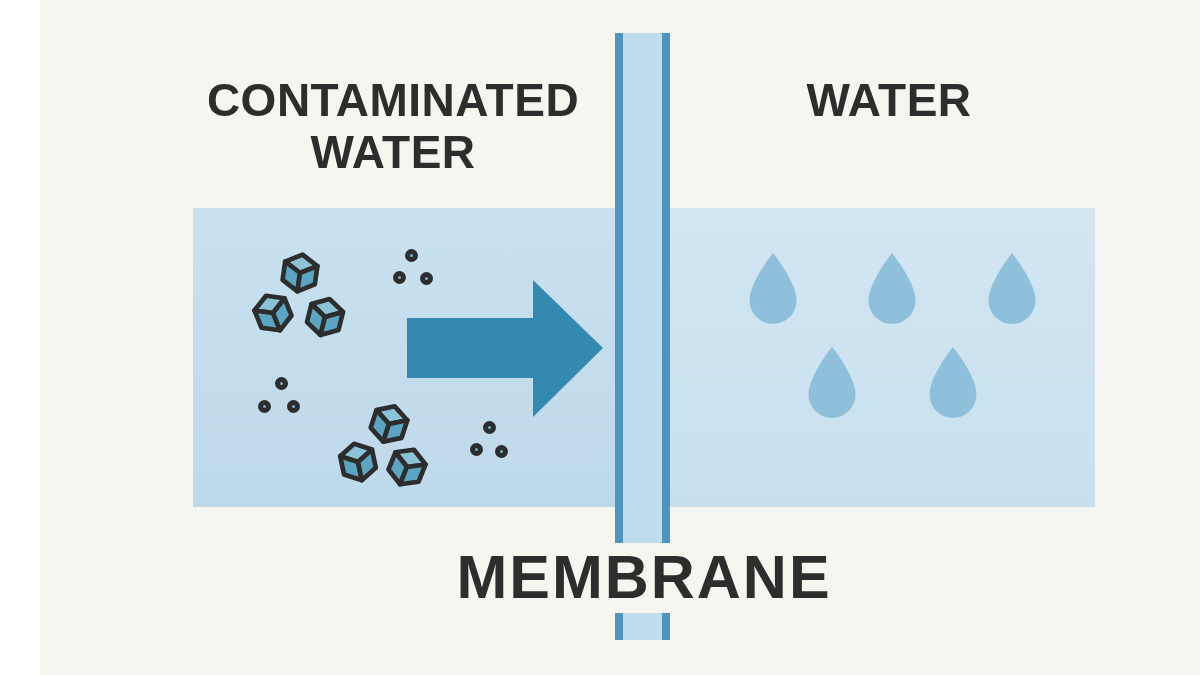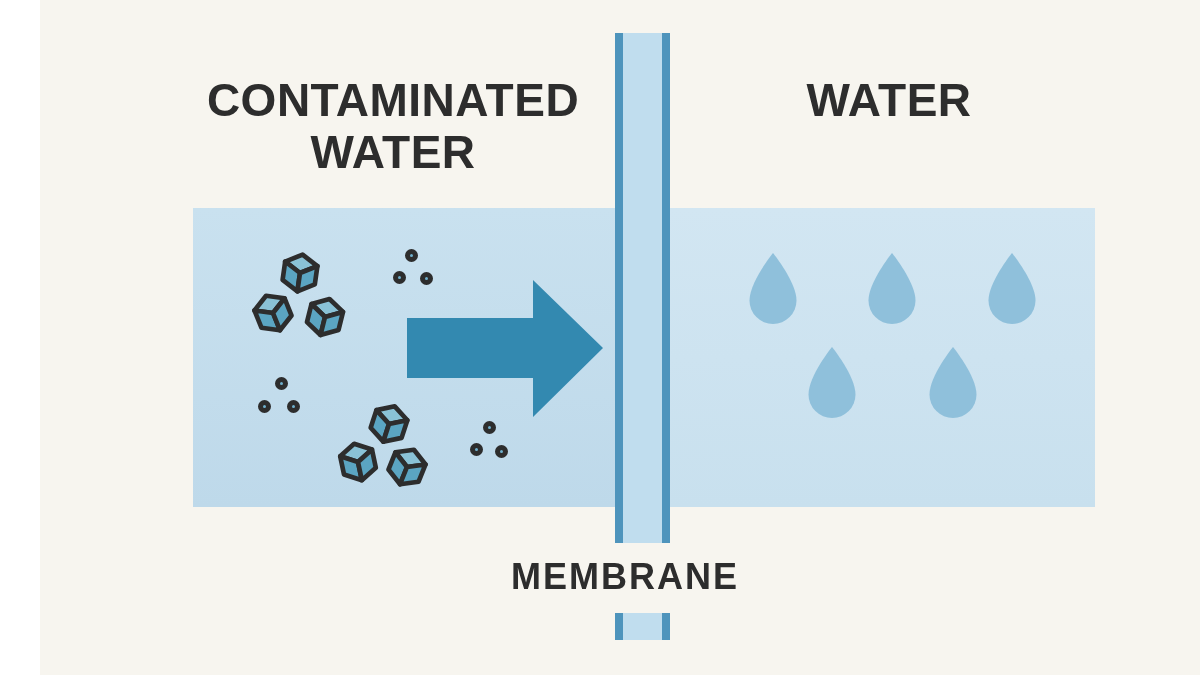--- a/index.html
+++ b/index.html
@@ -58,23 +58,23 @@
     text-align: center;
     white-space: nowrap;
     z-index: 5;
   }
   .title-left  { left: 353px; }
   .title-right { left: 849px; }
 
   .membrane-label {
     position: absolute;
     top: 551px;
-    left: 585px;
+    left: 604px;
     transform: translateX(-50%);
-    font-size: 36px;
+    font-size: 61px;
     line-height: 52px;
     font-weight: 700;
     letter-spacing: 2px;
     color: var(--c-ink, #2d2d2d);
     white-space: nowrap;
     z-index: 5;
   }
 
   
   .flow-arrow {

